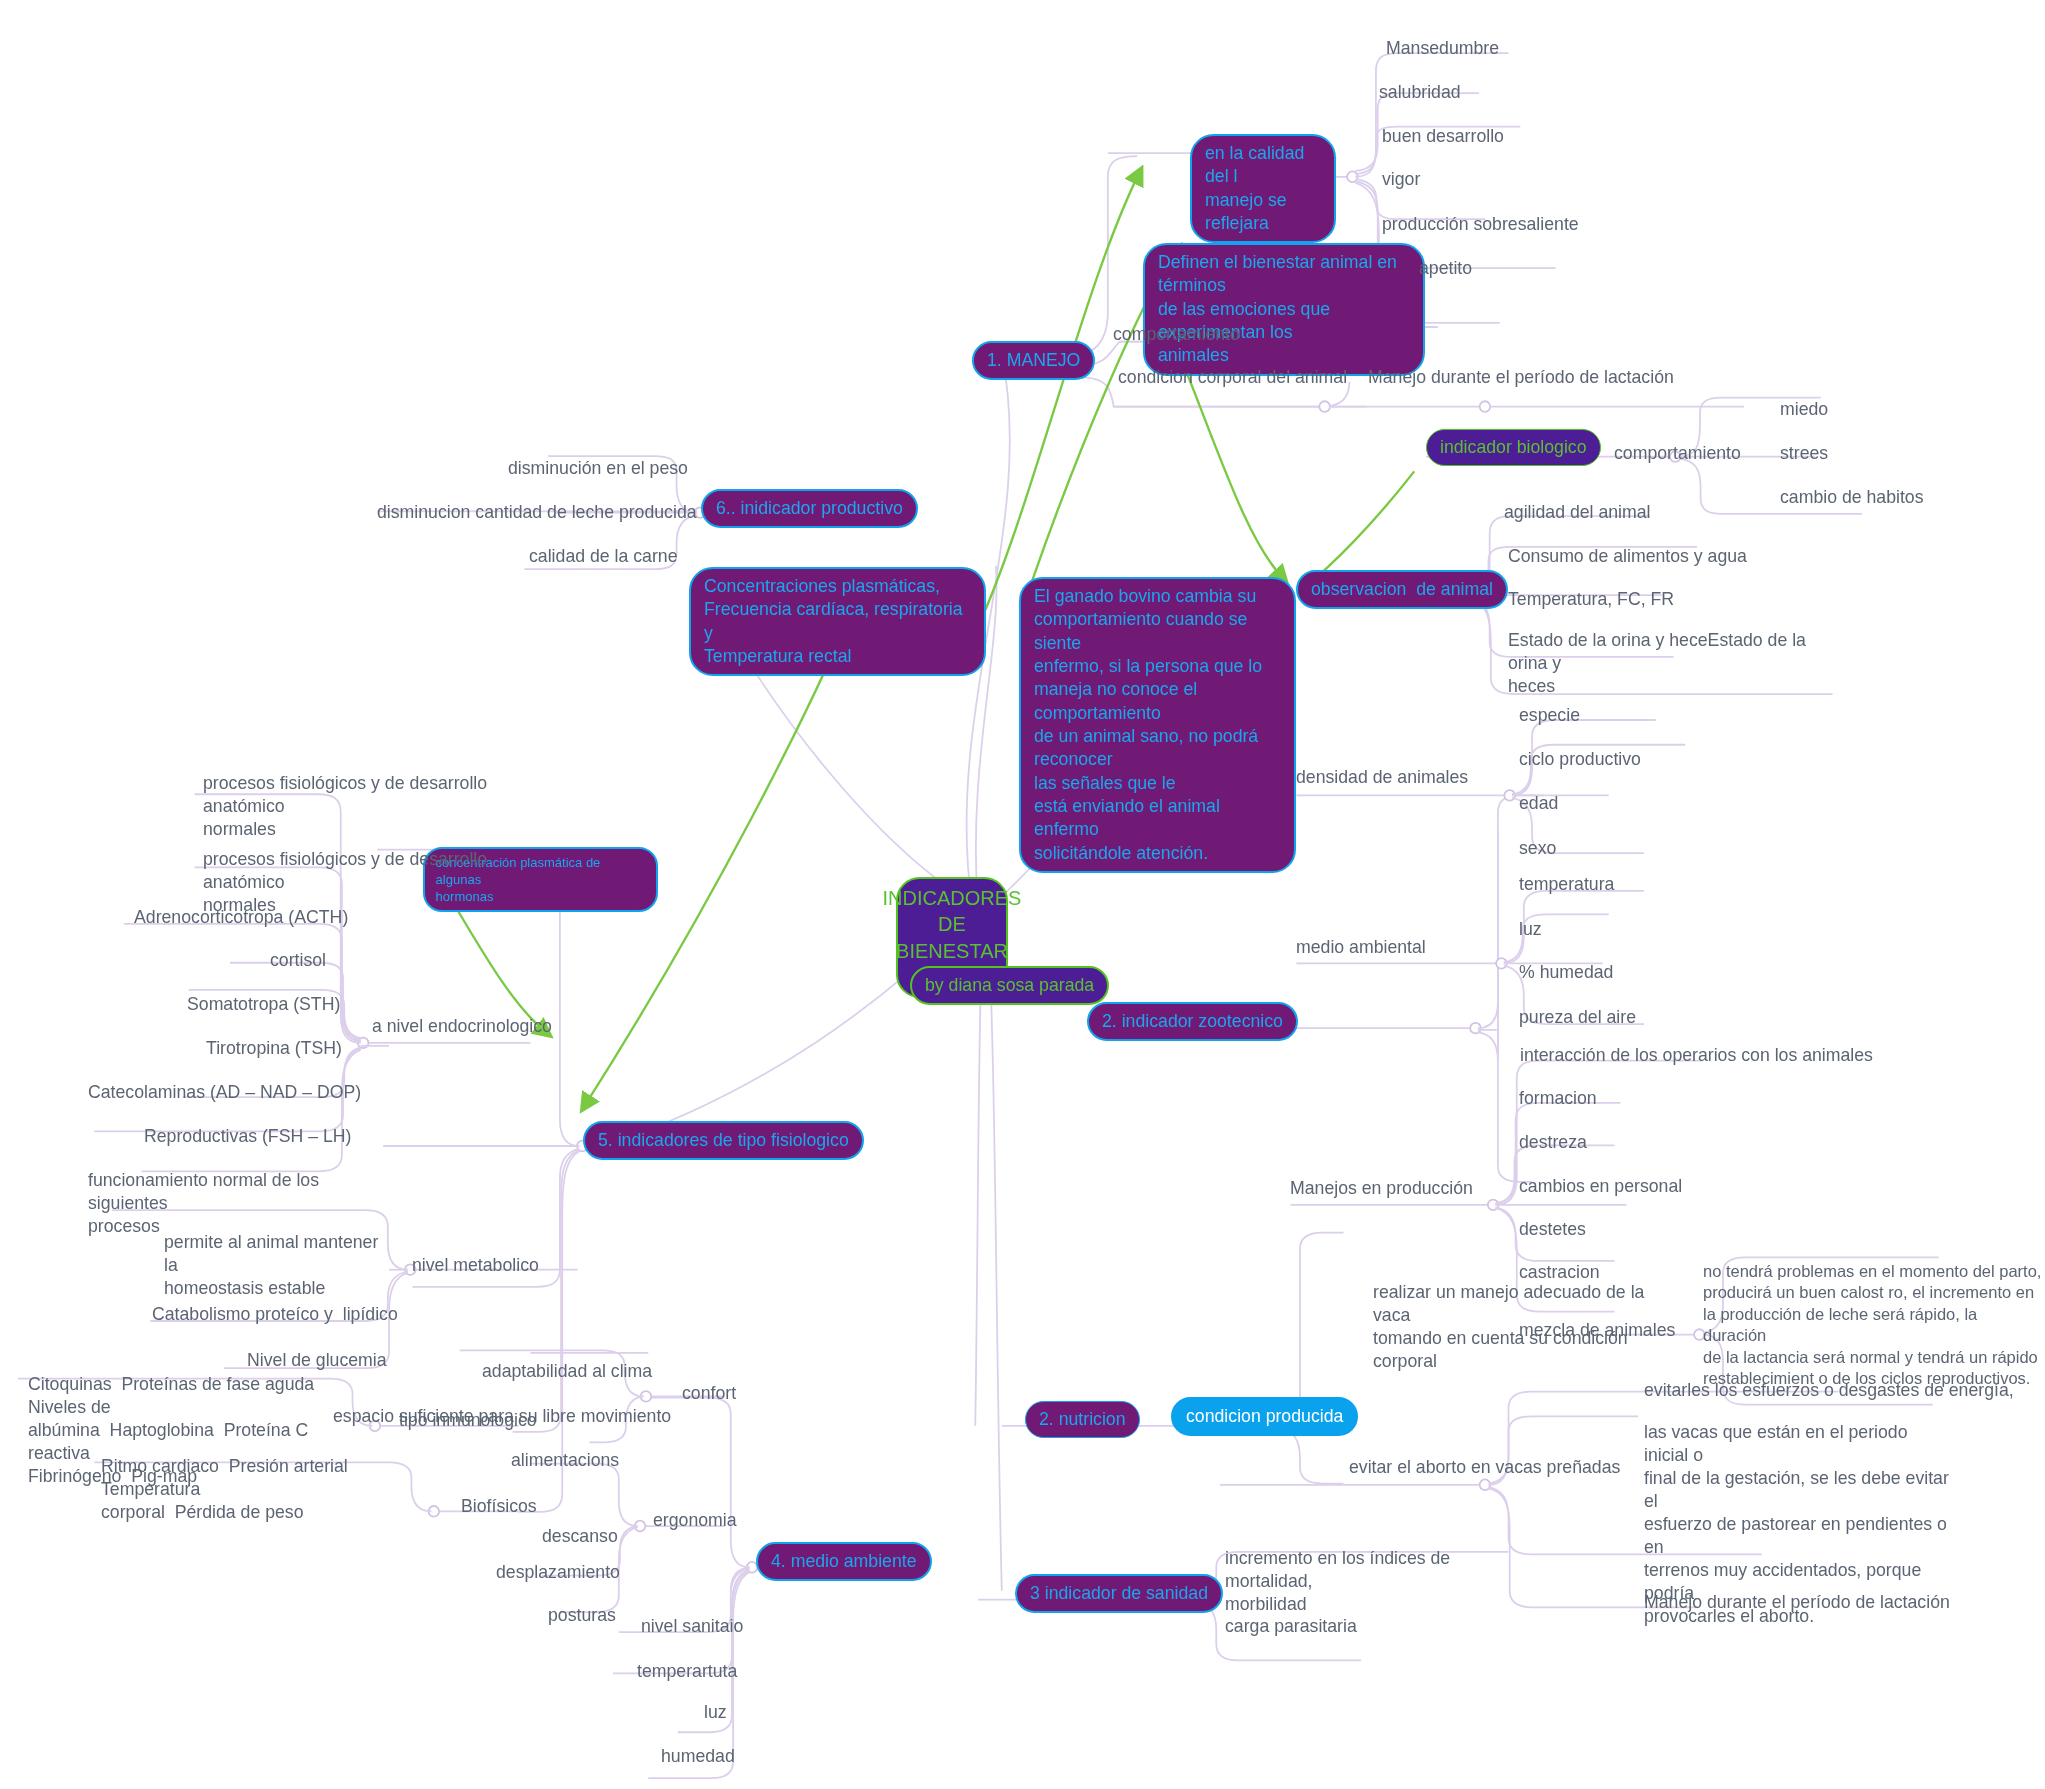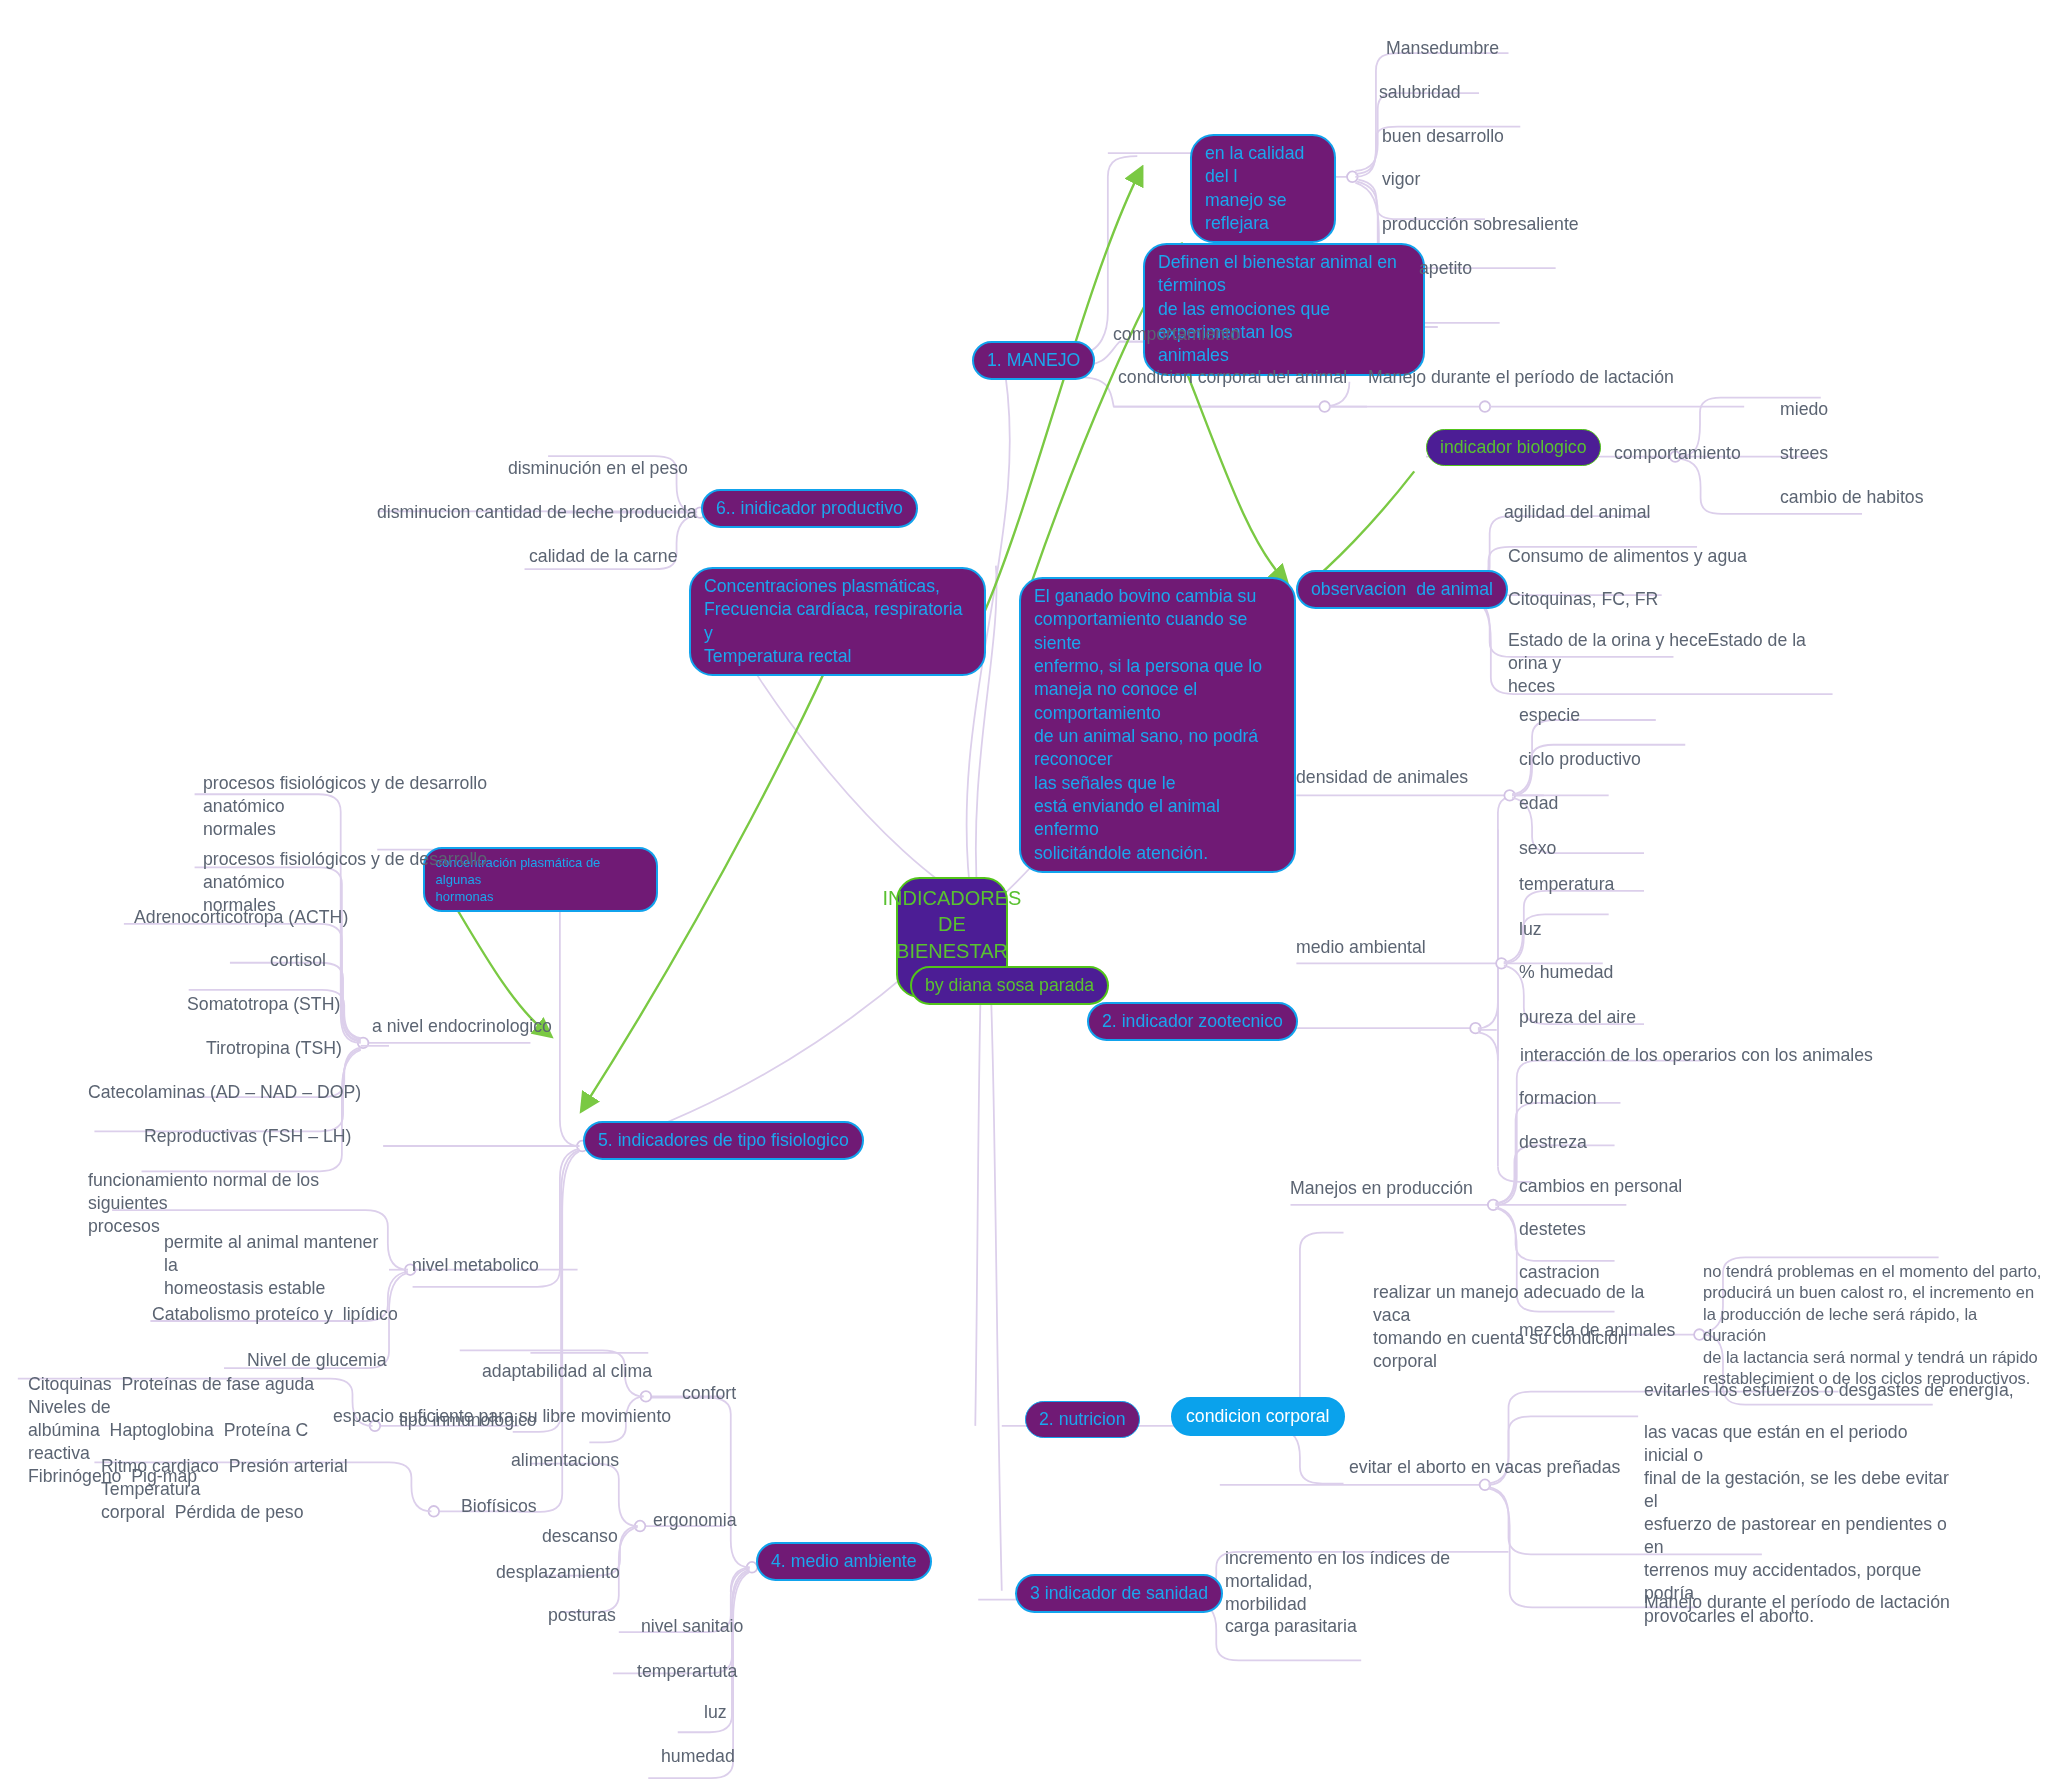--- a/index.html
+++ b/index.html
@@ -288,21 +288,21 @@
 comportamiento cuando se siente
 enfermo, si la persona que lo
 maneja no conoce el comportamiento
 de un animal sano, no podrá reconocer
 las señales que le
 está enviando el animal enfermo
 solicitándole atención.</div>
 
 <div class="node plain" style="left:1504px; top:501px;">agilidad del animal</div>
 <div class="node plain" style="left:1508px; top:545px;">Consumo de alimentos y agua</div>
-<div class="node plain" style="left:1508px; top:588px;">Citoquinas, FC, FR</div>
+<div class="node plain" style="left:1508px; top:588px;">Temperatura, FC, FR</div>
 <div class="node plain" style="left:1508px; top:629px; width:330px;">Estado de la orina y heceEstado de la orina y
 heces</div>
 
 <div class="node cap" style="left:701px; top:489px;">6.. inidicador productivo</div>
 <div class="node plain" style="left:508px; top:457px;">disminución en el peso</div>
 <div class="node plain" style="left:377px; top:501px;">disminucion cantidad de leche producida</div>
 <div class="node plain" style="left:529px; top:545px;">calidad de la carne</div>
 
 <div class="node cap" style="left:689px; top:567px; width:297px;">Concentraciones plasmáticas,
 Frecuencia cardíaca, respiratoria y
@@ -383,21 +383,21 @@
 <div class="node plain" style="left:542px; top:1525px;">descanso</div>
 <div class="node plain" style="left:653px; top:1509px;">ergonomia</div>
 <div class="node plain" style="left:496px; top:1561px;">desplazamiento</div>
 <div class="node plain" style="left:548px; top:1604px;">posturas</div>
 <div class="node plain" style="left:641px; top:1615px;">nivel sanitaio</div>
 <div class="node plain" style="left:637px; top:1660px;">temperartuta</div>
 <div class="node plain" style="left:704px; top:1701px;">luz</div>
 <div class="node plain" style="left:661px; top:1745px;">humedad</div>
 
 <div class="node cap thin" style="left:1025px; top:1401px;">2. nutricion</div>
-<div class="node cap filled" style="left:1171px; top:1397px;">condicion corporal</div>
+<div class="node cap filled" style="left:1171px; top:1397px;">condicion producida</div>
 
 <div class="node plain" style="left:1349px; top:1456px;">evitar el aborto en vacas preñadas</div>
 <div class="node plain" style="left:1644px; top:1379px;">evitarles los esfuerzos o desgastes de energía,</div>
 <div class="node plain" style="left:1644px; top:1421px; width:306px;">las vacas que están en el periodo inicial o
 final de la gestación, se les debe evitar el
 esfuerzo de pastorear en pendientes o en
 terrenos muy accidentados, porque podría
 provocarles el aborto.</div>
 <div class="node plain" style="left:1644px; top:1591px;">Manejo durante el período de lactación</div>
 

